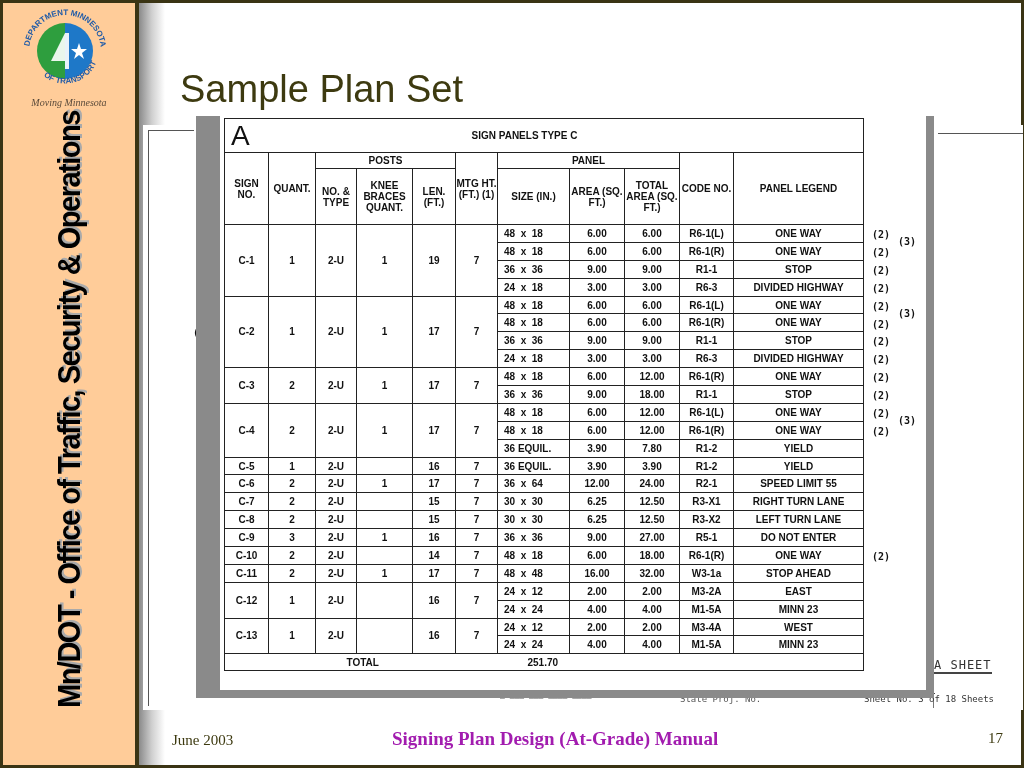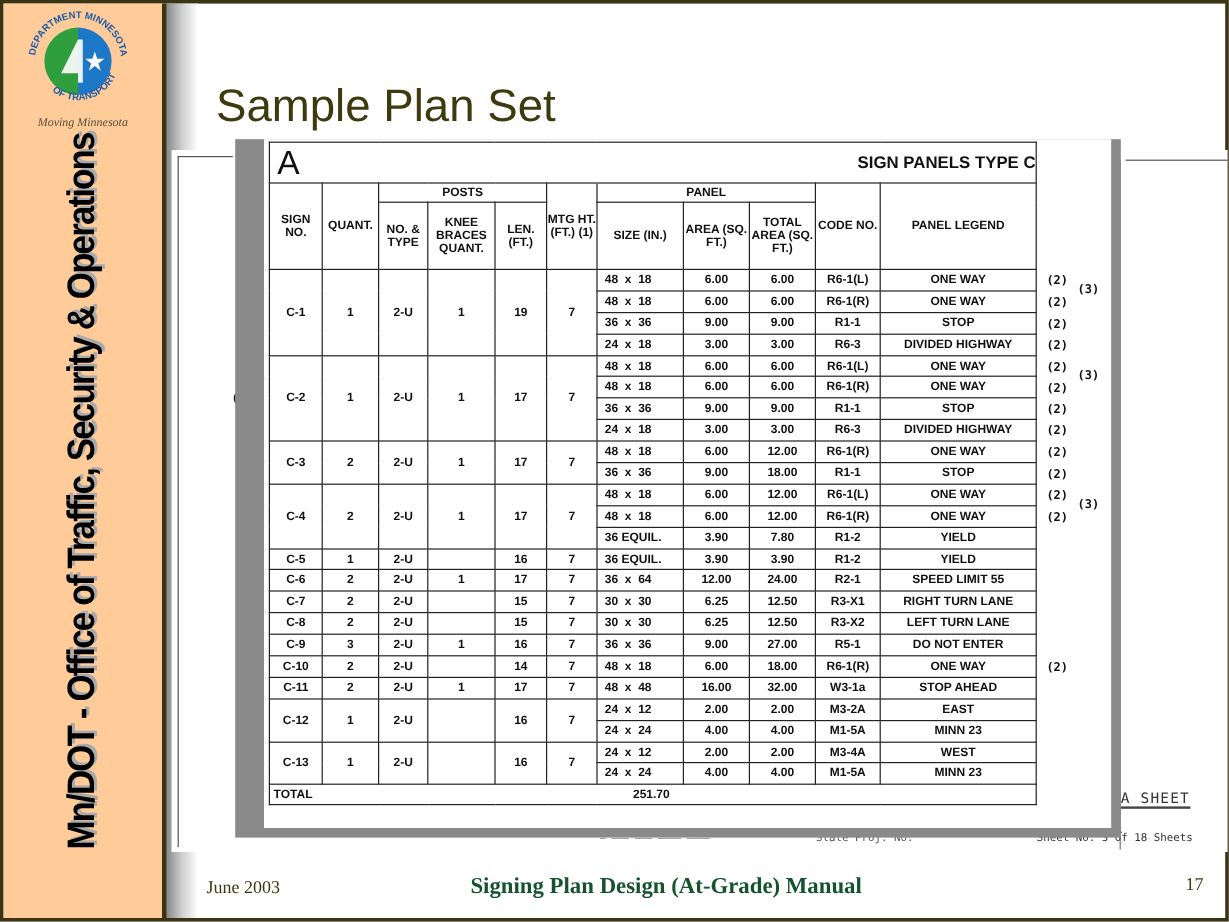--- a/index.html
+++ b/index.html
@@ -21,21 +21,21 @@
   .sheet-no{position:absolute;left:864px;top:694px;font-family:"DejaVu Sans Mono",monospace;font-size:9px;color:#333;white-space:nowrap;}
   .state-proj{position:absolute;left:680px;top:694px;font-family:"DejaVu Sans Mono",monospace;font-size:9px;color:#555;}
   .stub-text{position:absolute;left:500px;top:694px;font-family:"DejaVu Sans Mono",monospace;font-size:8px;color:#777;}
   .overlay-shadow{position:absolute;left:196px;top:116px;width:738px;height:582px;background:#8a8a8a;}
   .overlay{position:absolute;left:220px;top:116px;width:706px;height:574px;background:#fff;}
   table.sp{position:absolute;left:4px;top:2px;border-collapse:collapse;font-family:"Liberation Sans",sans-serif;font-weight:bold;color:#111;}
   table.sp td{border:1.5px solid #222;text-align:center;padding:0;font-size:10px;line-height:11px;}
   .hdrA{font-size:28px !important;font-weight:normal !important;text-align:left !important;padding-left:6px !important;}
   .notes{position:absolute;font-family:"DejaVu Sans Mono",monospace;font-size:10px;color:#111;font-weight:bold;}
   .footer-date{position:absolute;left:172px;top:732px;font-family:"Liberation Serif",serif;font-size:15px;color:#3d3a10;}
-  .footer-title{position:absolute;left:392px;top:728px;font-family:"Liberation Serif",serif;font-weight:bold;font-size:19px;color:#14532d;}
+  .footer-title{position:absolute;left:392px;top:728px;font-family:"Liberation Serif",serif;font-weight:bold;font-size:19px;color:#a21caf;}
   .footer-page{position:absolute;left:988px;top:730px;font-family:"Liberation Serif",serif;font-size:15px;color:#3d3a10;}
 </style>
 </head>
 <body>
 
 <div class="frame"></div>
 
 <div class="sidebar">
   <svg class="logo" viewBox="0 0 100 84">
     <circle cx="50" cy="42" r="40" fill="#ffcc99"></circle>
@@ -80,21 +80,21 @@
         <col style="width:42px">
       <col style="width:72px">
         <col style="width:55px">
         <col style="width:55px">
         <col style="width:54px">
         <col style="width:130px">
     </colgroup>
     <tbody>
         <tr style="height:34px">
       <td colspan="6" class="hdrA" style="border-right:none">A</td>
-      <td colspan="5" style="text-align:right;border-left:none;font-size:14px"><span style="margin-left:-26px">SIGN PANELS TYPE C</span></td>
+      <td colspan="5" style="text-align:left;border-left:none;font-size:10px"><span style="margin-left:-26px">SIGN PANELS TYPE C</span></td>
     </tr>
     <tr style="height:16px">
       <td rowspan="2">SIGN NO.</td>
       <td rowspan="2">QUANT.</td>
       <td colspan="3">POSTS</td>
       <td rowspan="2">MTG HT. (FT.) (1)</td>
       <td colspan="3">PANEL</td>
       <td rowspan="2">CODE NO.</td>
       <td rowspan="2">PANEL LEGEND</td>
     </tr>
@@ -350,21 +350,21 @@
         <tr style="height: 17.9px;">
           <td style="text-align: left; padding-left: 6px; white-space: pre;">24  x  24</td>
           <td>4.00</td>
           <td>4.00</td>
           <td>M1-5A</td>
           <td>MINN 23</td>
         </tr>
       </tbody>
     <tbody>
         <tr style="height:17px">
-      <td colspan="6" style="text-align:left;padding-left:3px;border-right:none">TOTAL</td>
+      <td colspan="6" style="text-align:center;padding-left:3px;border-right:none">TOTAL</td>
       <td colspan="5" style="border-left:none;text-align:left;padding-left:30px">251.70</td>
     </tr>
   </tbody>
     </table>
   <div id="notes">
       <div class="notes" style="left: 652px; top: 113px;">(2)</div>
       <div class="notes" style="left: 652px; top: 130.9px;">(2)</div>
       <div class="notes" style="left: 652px; top: 148.8px;">(2)</div>
       <div class="notes" style="left: 652px; top: 166.7px;">(2)</div>
       <div class="notes" style="left: 652px; top: 184.6px;">(2)</div>

